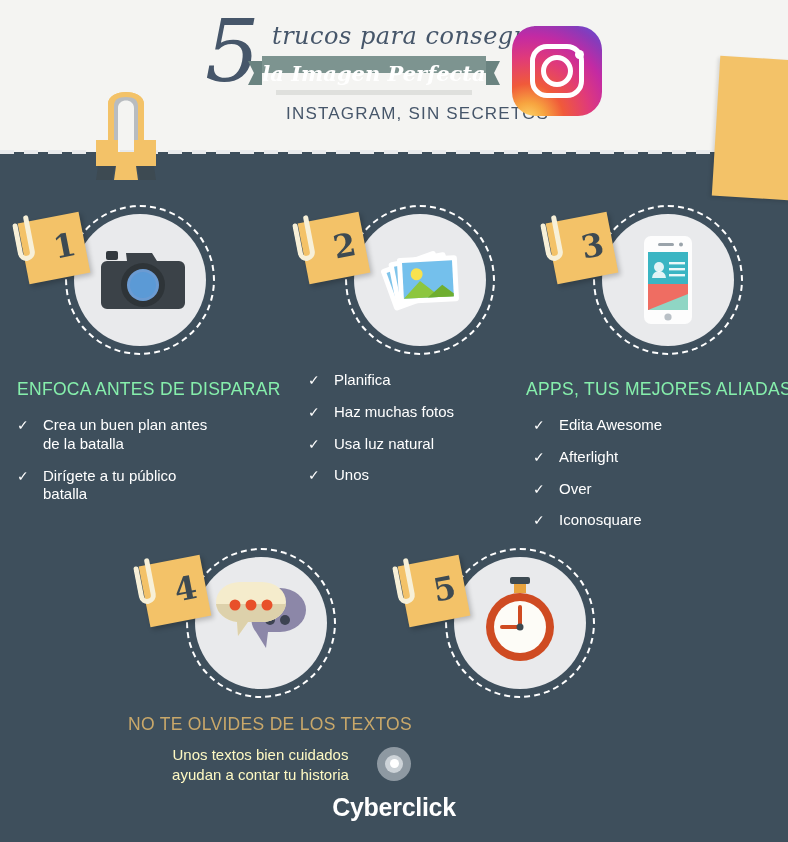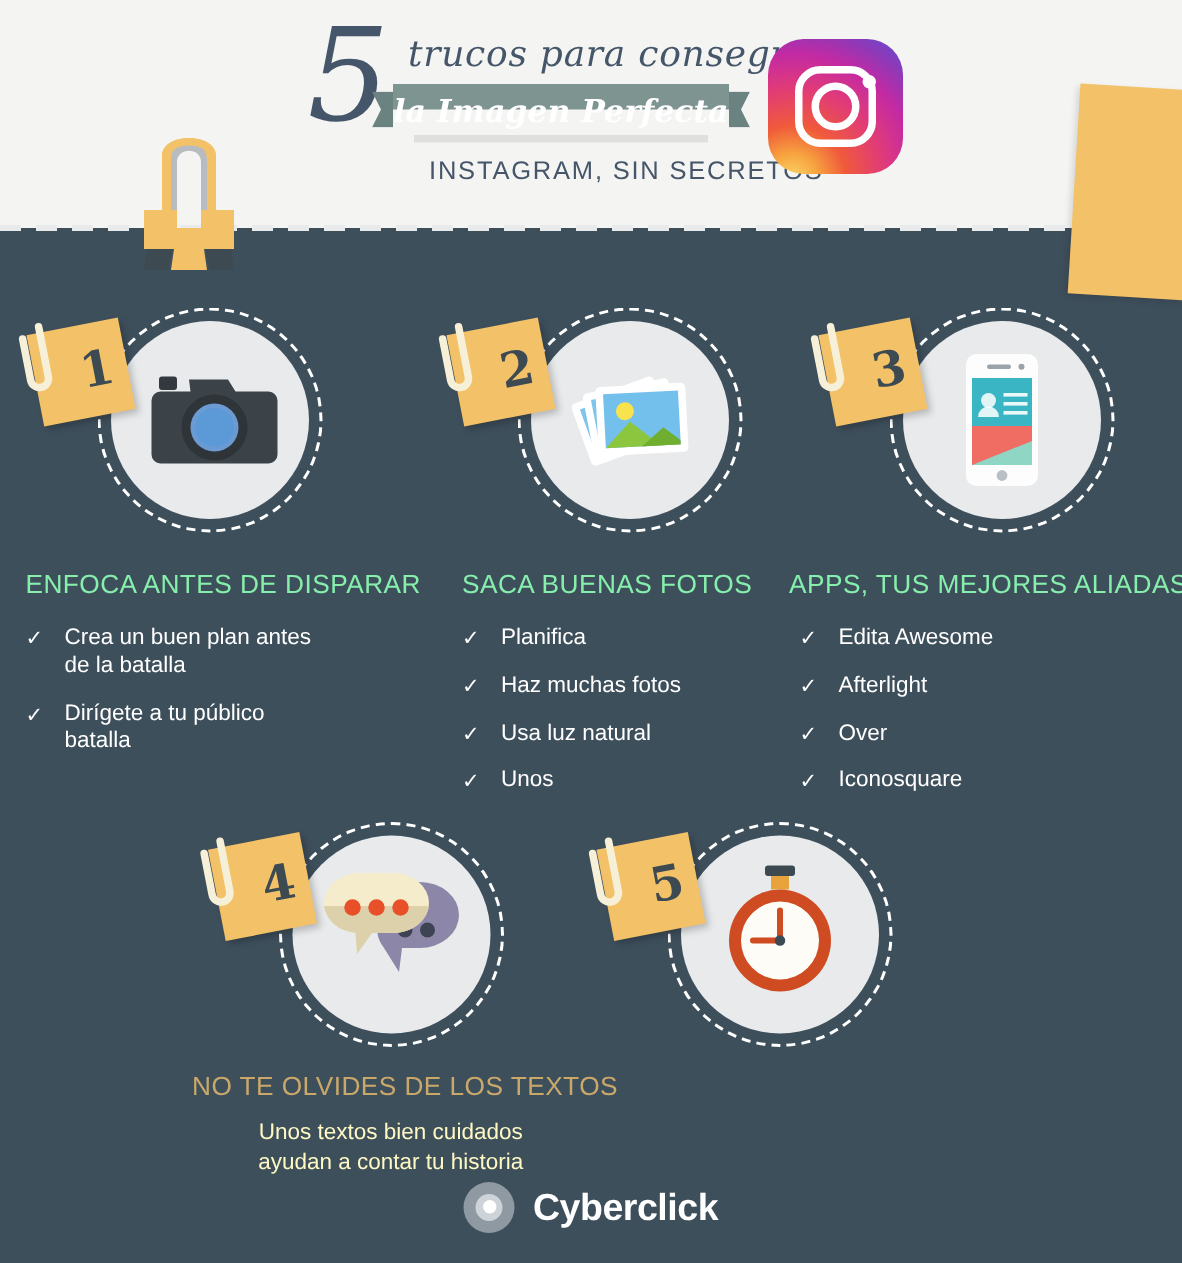--- a/index.html
+++ b/index.html
@@ -149,21 +149,21 @@
   }
   ul.checks li .txt { white-space: pre-line; }
 
   .bottom-sec { position: absolute; text-align: center; }
   .bottom-title { font-size: 17.5px; color: #c9a86a; letter-spacing: .3px; margin-top: 16px; white-space: nowrap; }
   .bottom-sub { color: #fef9c3; font-size: 15px; line-height: 1.3; margin-top: 10px; white-space: pre-line; }
 
   
   .footer {
     position: absolute; left: 0; bottom: 20px; width: 788px;
-    display: flex; align-items: center; justify-content: center; gap: 12px;
+    display: flex; align-items: center; justify-content: center; gap: 12px; flex-direction: column;
   }
   .cc-mark {
     width: 34px; height: 34px; border-radius: 50%;
     background: #8e99a2; position: relative;
   }
   .cc-mark:after {
     content: ""; position: absolute; left: 8px; top: 8px;
     width: 18px; height: 18px; border-radius: 50%; background: #cdd3d8;
   }
   .cc-mark:before {
@@ -273,21 +273,20 @@
       </div>
       <div class="numtag">
         <div class="paperclip">
           <svg width="26" height="54" viewBox="0 0 26 54">
             <path d="M15 4 v34 a6 6 0 0 1 -12 0 v-28" fill="none" stroke="#f7f0d8" stroke-width="5" stroke-linecap="round"></path>
           </svg>
         </div>
         <div class="num">2</div>
       </div>
     </div>
-    <div class="sec-title" style="margin-top:24px; margin-left:-37px;">SACA BUENAS FOTOS</div>
     <ul class="checks" style="margin-left:-37px; width:215px;">
       <li>
         <span class="tick">✓</span>
         <span class="txt">Planifica</span>
       </li>
       <li>
         <span class="tick">✓</span>
         <span class="txt">Haz muchas fotos</span>
       </li>
       <li>

